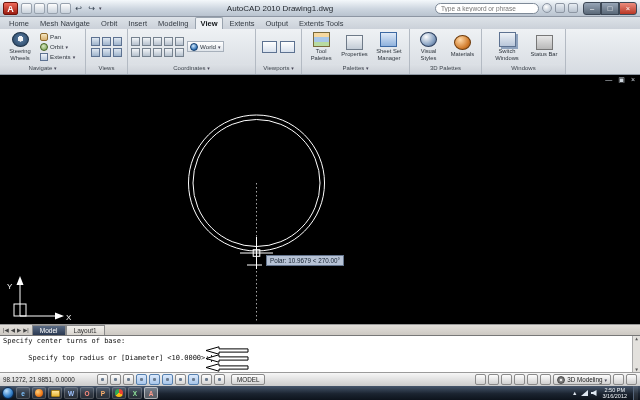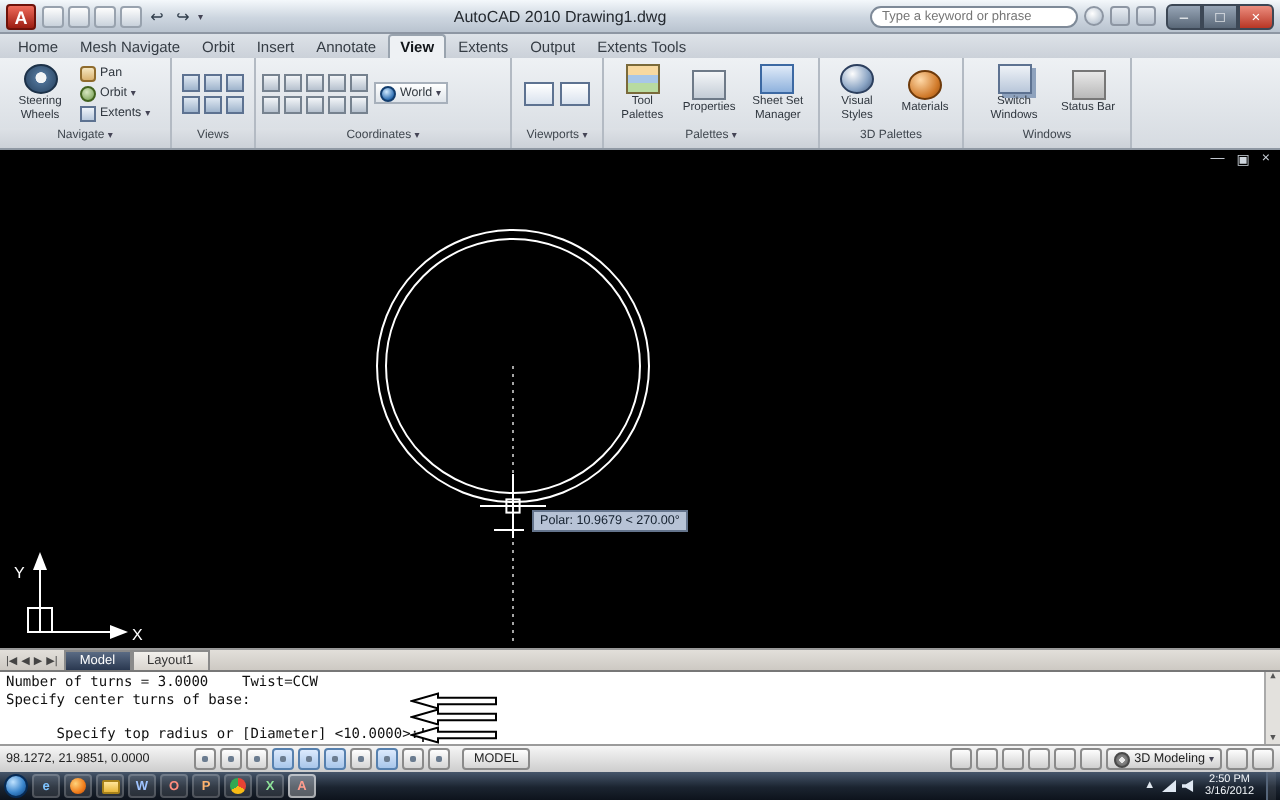--- a/index.html
+++ b/index.html
@@ -136,21 +136,21 @@
         <span class="win-btn close">×</span>
       </div>
     </div>
   </div>
 
   <div class="rtabs">
     <span class="rtab">Home</span>
     <span class="rtab">Mesh Navigate</span>
     <span class="rtab">Orbit</span>
     <span class="rtab">Insert</span>
-    <span class="rtab">Annotate</span>
+    <span class="rtab">Modeling</span>
     <span class="rtab active">View</span>
     <span class="rtab">Extents</span>
     <span class="rtab">Output</span>
     <span class="rtab">Extents Tools</span>
   </div>
 
   <div class="rpanels">
 
     <div class="panel" style="width:86px">
       <div class="pbody">
@@ -328,21 +328,20 @@
       <span>|◀</span>
       <span>◀</span>
       <span>▶</span>
       <span>▶|</span>
     </div>
     <div class="dt active">Model</div>
     <div class="dt inactive">Layout1</div>
   </div>
 
   <div class="cmd">
-    <div class="cmd-line">Number of turns = 3.0000    Twist=CCW</div>
     <div class="cmd-line">Specify center turns of base:</div>
     <div class="cmd-line">
       <span>Specify top radius or [Diameter] &lt;10.0000&gt;:</span><span class="caret"></span>
     </div>
     <svg class="cmd-arrow" style="top:9.5px" viewBox="0 0 44 9" preserveAspectRatio="none">
         <polygon points="1,4.5 14,0.8 14,2.9 43,2.9 43,6.1 14,6.1 14,8.2" fill="#ffffff" stroke="#000000" stroke-width="1"></polygon>
       </svg>
     <svg class="cmd-arrow" style="top:18.2px" viewBox="0 0 44 9" preserveAspectRatio="none">
         <polygon points="1,4.5 14,0.8 14,2.9 43,2.9 43,6.1 14,6.1 14,8.2" fill="#ffffff" stroke="#000000" stroke-width="1"></polygon>
       </svg>

